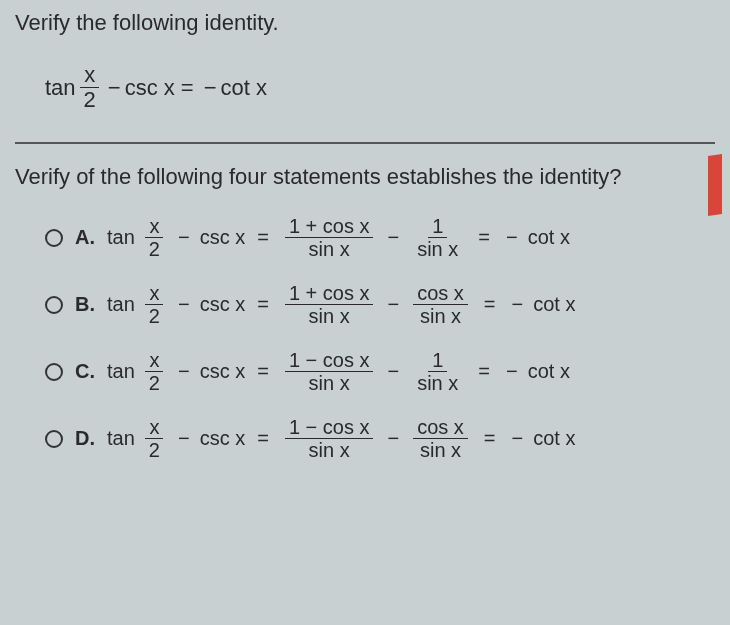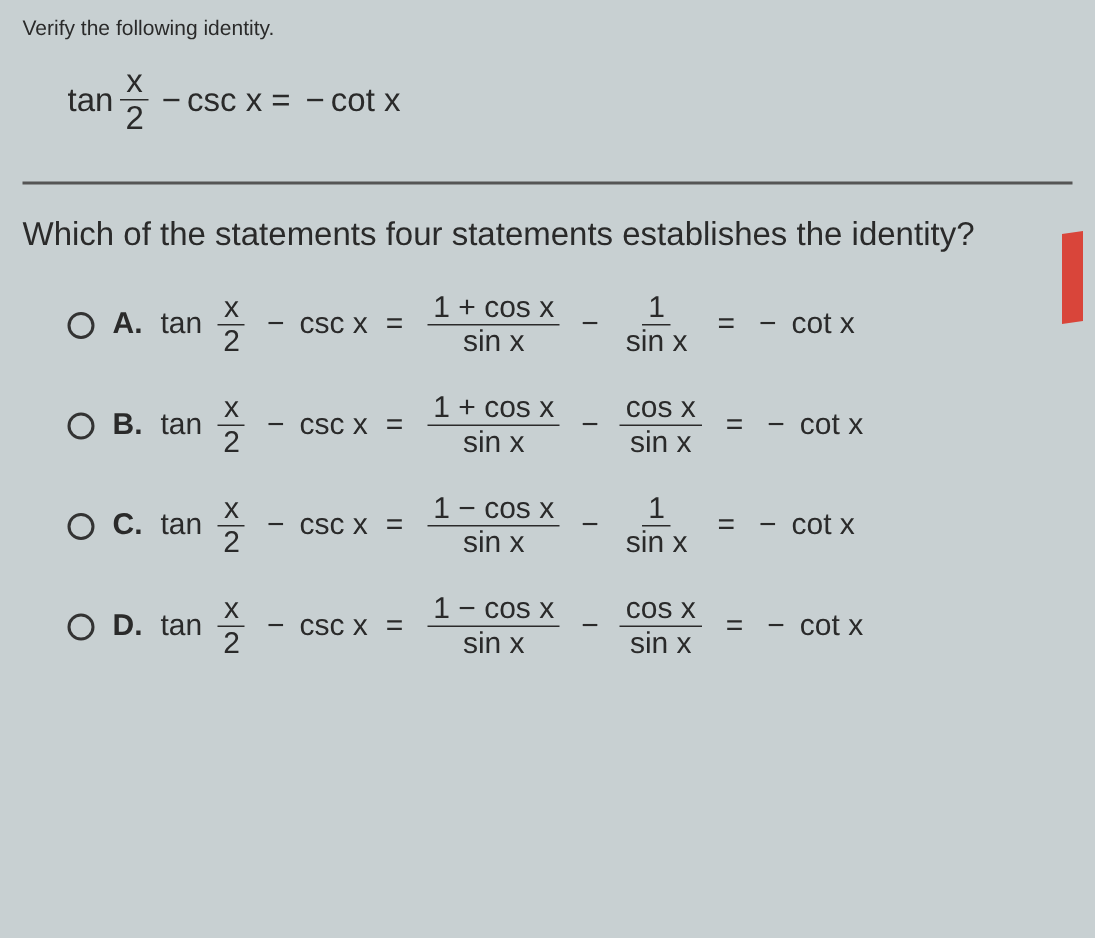--- a/index.html
+++ b/index.html
@@ -11,22 +11,22 @@
       width: 730px;
       height: 625px;
       background: #c8d0d2;
       font-family: Arial, sans-serif;
       color: #2a2a2a;
       padding: 10px 15px;
       overflow: hidden;
       font-size: 20px;
     }
     .prompt {
-      font-size: 14px;
-      margin-bottom: 16px;
+      font-size: 22px;
+      margin-bottom: 27px;
     }
     .identity-row {
       display: flex;
       align-items: center;
       margin: 15px 0 25px 30px;
       font-size: 22px;
     }
     .frac {
       display: inline-flex;
       flex-direction: column;
@@ -108,21 +108,21 @@
   <span>csc x</span>
   <span class="eq">=</span>
   <span class="minus">−</span>
   <span>cot x</span>
 </div>
 
 <div class="red-mark"></div>
 
 <div class="divider"></div>
 
-<div class="question">Which of the statements four statements establishes the identity?</div>
+<div class="question">Verify of the following four statements establishes the identity?</div>
 
 <div class="options">
 
   <div class="option-row">
     <div class="radio"></div>
     <span class="opt-label">A.</span>
     <div class="eq-part">
       <span>tan</span>
       <span class="frac">
         <span class="num">x</span>

